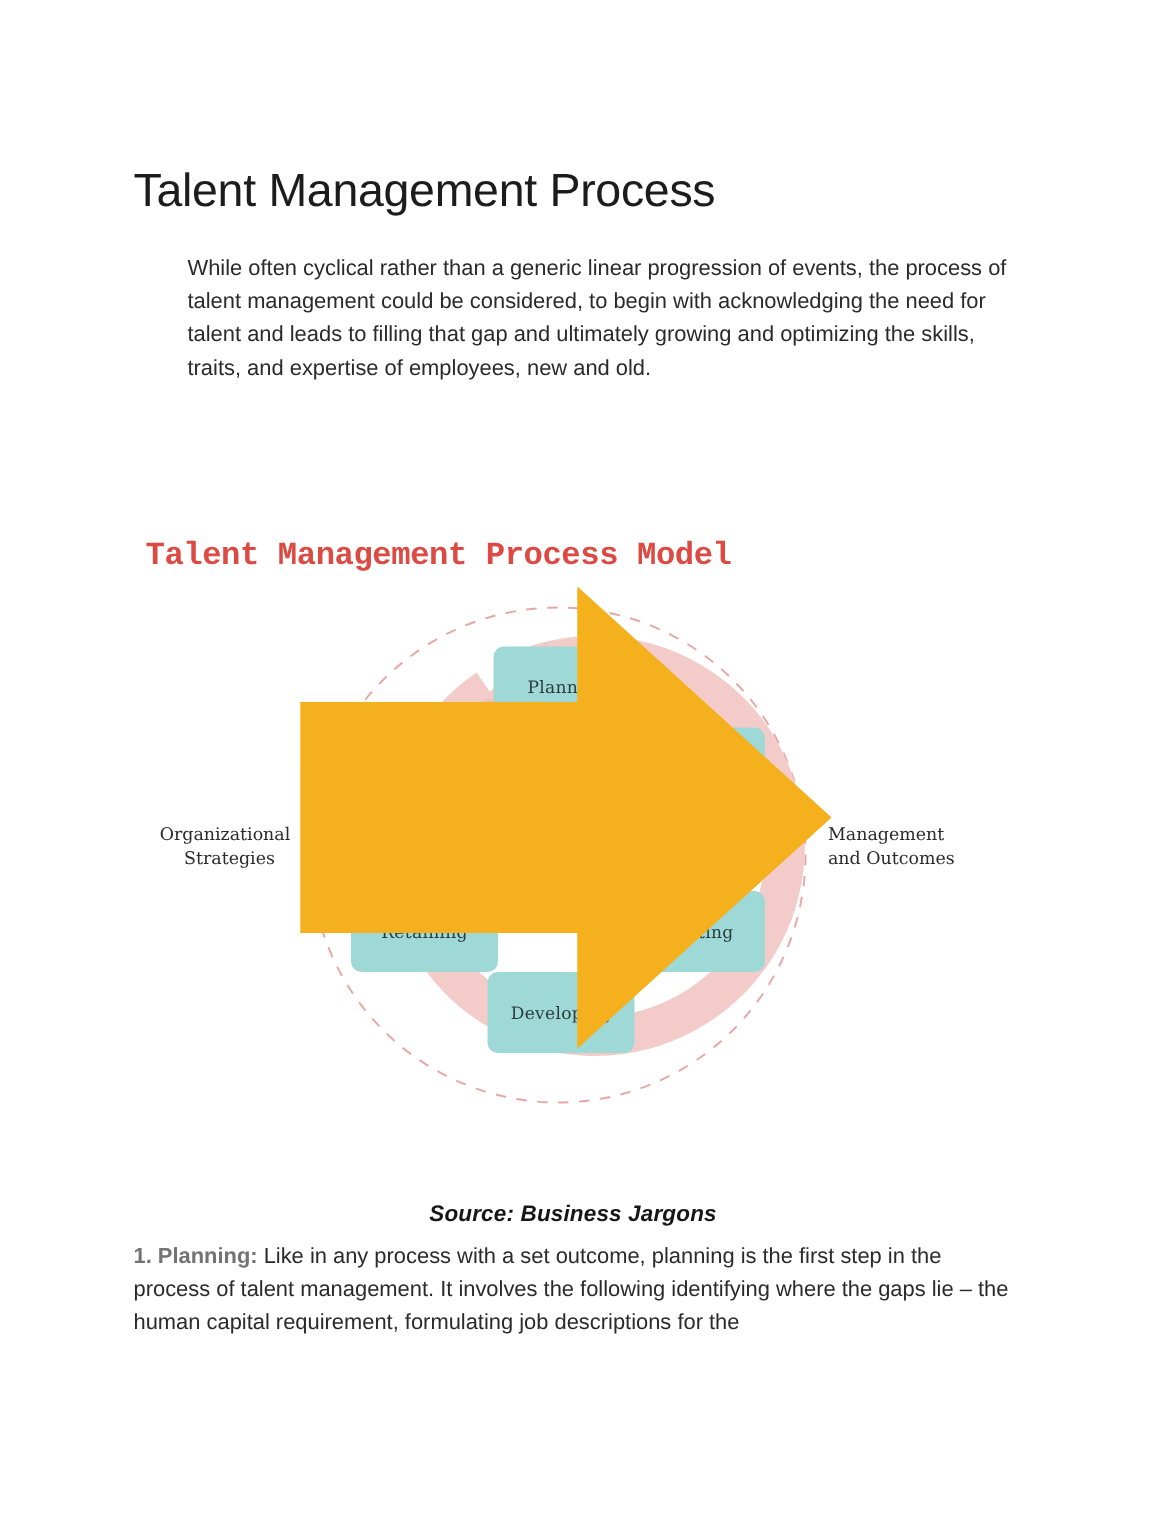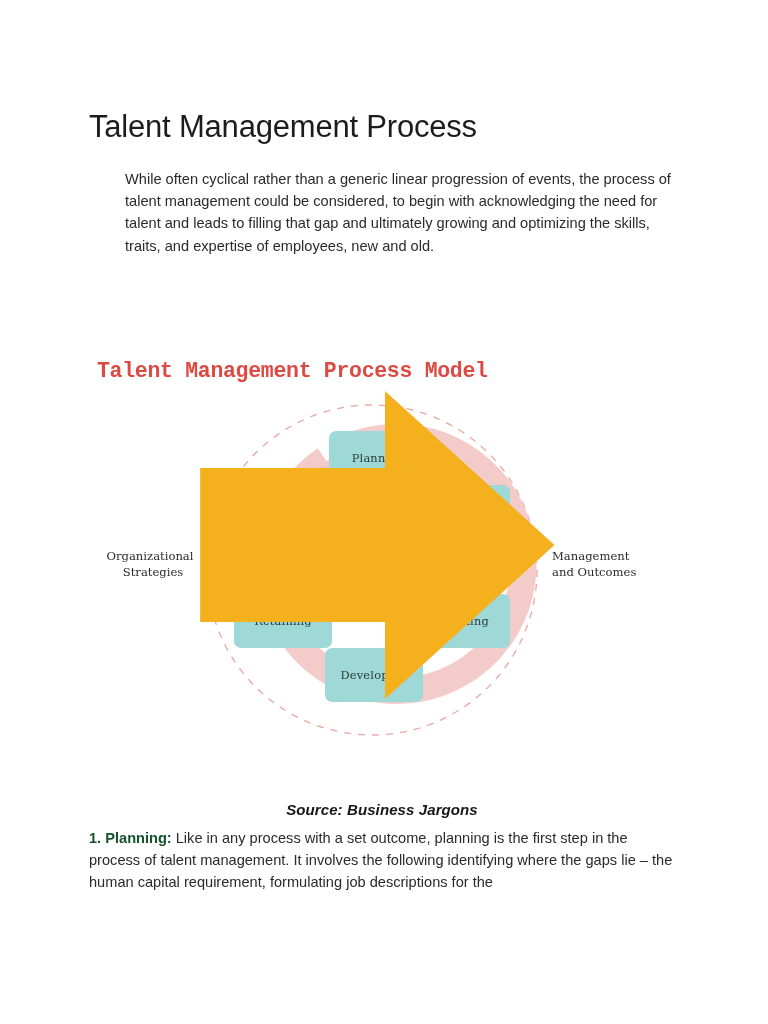--- a/index.html
+++ b/index.html
@@ -47,21 +47,21 @@
     font-size: 14.6px;
     line-height: 22.2px;
     margin: 0;
     color: #2a2a2a;
     font-weight: 400;
   }
 
   .para.intro { margin-bottom: 0; margin-left: 36px; }
   .spacer-1 { height: 29px; }
 
-  b.bold { font-weight: 700; color: #14532d; }
+  b.bold { font-weight: 700; color: #737373; }
 
   .source-caption {
     position: absolute;
     left: 89px;
     top: 761px;
     width: 586px;
     text-align: center;
     font-size: 15px;
     font-weight: 700;
     font-style: italic;

